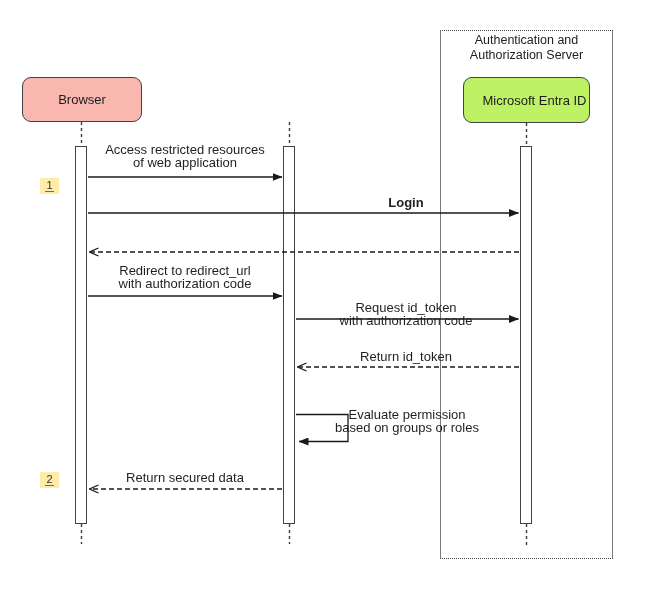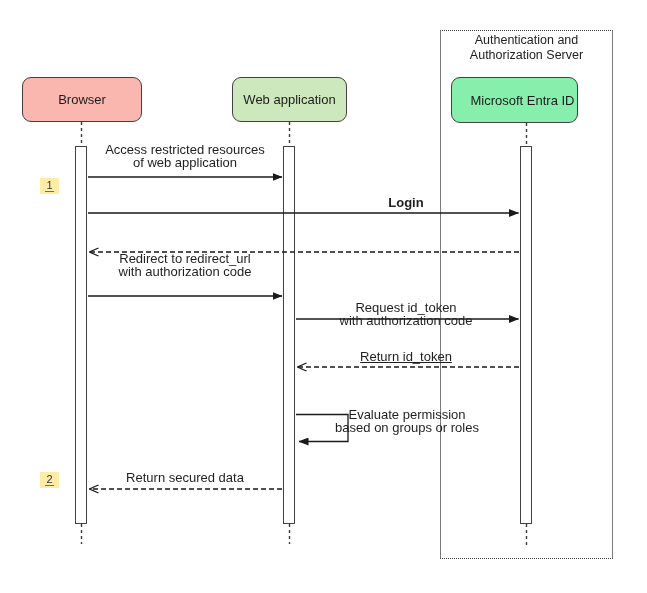--- a/index.html
+++ b/index.html
@@ -18,21 +18,21 @@
     position:absolute;left:440px;top:33px;width:173px;text-align:center;
     font-size:12.5px;line-height:15px;white-space:pre-line;color:#222222;z-index:1;
   }
   .actor{
     position:absolute;top:77px;height:45px;box-sizing:border-box;border:1.5px solid #424242;
     border-radius:9px;display:flex;align-items:center;justify-content:center;
     font-size:13px;z-index:5;
   }
   .actor-browser{left:22px;width:120px;background:#F9B7B0;}
   .actor-webapp{left:232px;width:115px;background:#CDE8BC;}
-  .actor-entra{left:451px;width:127px;background:#86efac;height:46px;padding-left:16px;}
+  .actor-entra{left:463px;width:127px;background:#bef264;height:46px;padding-left:16px;}
   .activation{
     position:absolute;top:146px;width:12px;height:378px;box-sizing:border-box;
     background:#ffffff;border:1.5px solid #424242;z-index:2;
   }
   .act-browser{left:75px;}
   .act-webapp{left:283px;}
   .act-entra{left:520px;}
   svg.arrows{position:absolute;left:0;top:0;z-index:3;pointer-events:none;}
   .solid-line{stroke:#1a1a1a;stroke-width:1.3;fill:none;}
   .dash-line{stroke:#1a1a1a;stroke-width:1.3;fill:none;stroke-dasharray:5 3;}
@@ -50,21 +50,20 @@
 </head>
 <body>
 
 <div class="canvas">
 
   <div class="auth-frame"></div>
   <div class="frame-title">Authentication and
 Authorization Server</div>
 
   <div class="actor actor-browser">Browser</div>
-  <div class="actor actor-webapp">Web application</div>
   <div class="actor actor-entra">Microsoft Entra ID</div>
 
   <div class="activation act-browser"></div>
   <div class="activation act-webapp"></div>
   <div class="activation act-entra"></div>
 
   <svg class="arrows" width="647" height="593" viewBox="0 0 647 593">
     <defs>
       <marker id="mSolid" viewBox="0 0 10 8" refX="9.5" refY="4" markerWidth="10" markerHeight="8" orient="auto" markerUnits="userSpaceOnUse">
         <path d="M0,0 L10,4 L0,8 Z" fill="#1a1a1a"></path>
@@ -87,25 +86,25 @@
     <line class="solid-line" x1="88" y1="296" x2="282" y2="296" marker-end="url(#mSolid)"></line>
     <line class="solid-line" x1="296" y1="319" x2="518.5" y2="319" marker-end="url(#mSolid)"></line>
     <line class="dash-line" x1="519" y1="367" x2="297.5" y2="367" marker-end="url(#mOpen)"></line>
     <path class="solid-line" d="M296,414.5 L348,414.5 L348,441.5 L299,441.5" marker-end="url(#mSolid)"></path>
     <line class="dash-line" x1="282" y1="489" x2="89.5" y2="489" marker-end="url(#mOpen)"></line>
   </svg>
 
   <div class="msg-label" style="left:80px;top:143px;">Access restricted resources
 of web application</div>
   <div class="msg-label" style="left:301px;top:196px;font-weight:bold;">Login</div>
-  <div class="msg-label" style="left:80px;top:252px;">Redirect to redirect_url
+  <div class="msg-label" style="left:80px;top:264px;">Redirect to redirect_url
 with authorization code</div>
   <div class="msg-label" style="left:301px;top:301px;">Request id_token
 with authorization code</div>
-  <div class="msg-label" style="left:301px;top:350px;text-decoration:underline;">Return id_token</div>
+  <div class="msg-label" style="left:301px;top:350px;">Return id_token</div>
   <div class="msg-label" style="left:302px;top:408px;">Evaluate permission
 based on groups or roles</div>
   <div class="msg-label" style="left:80px;top:471px;">Return secured data</div>
 
   <div class="badge" style="top:178px;">
     <span>1</span>
   </div>
   <div class="badge" style="top:472px;">
     <span>2</span>
   </div>

